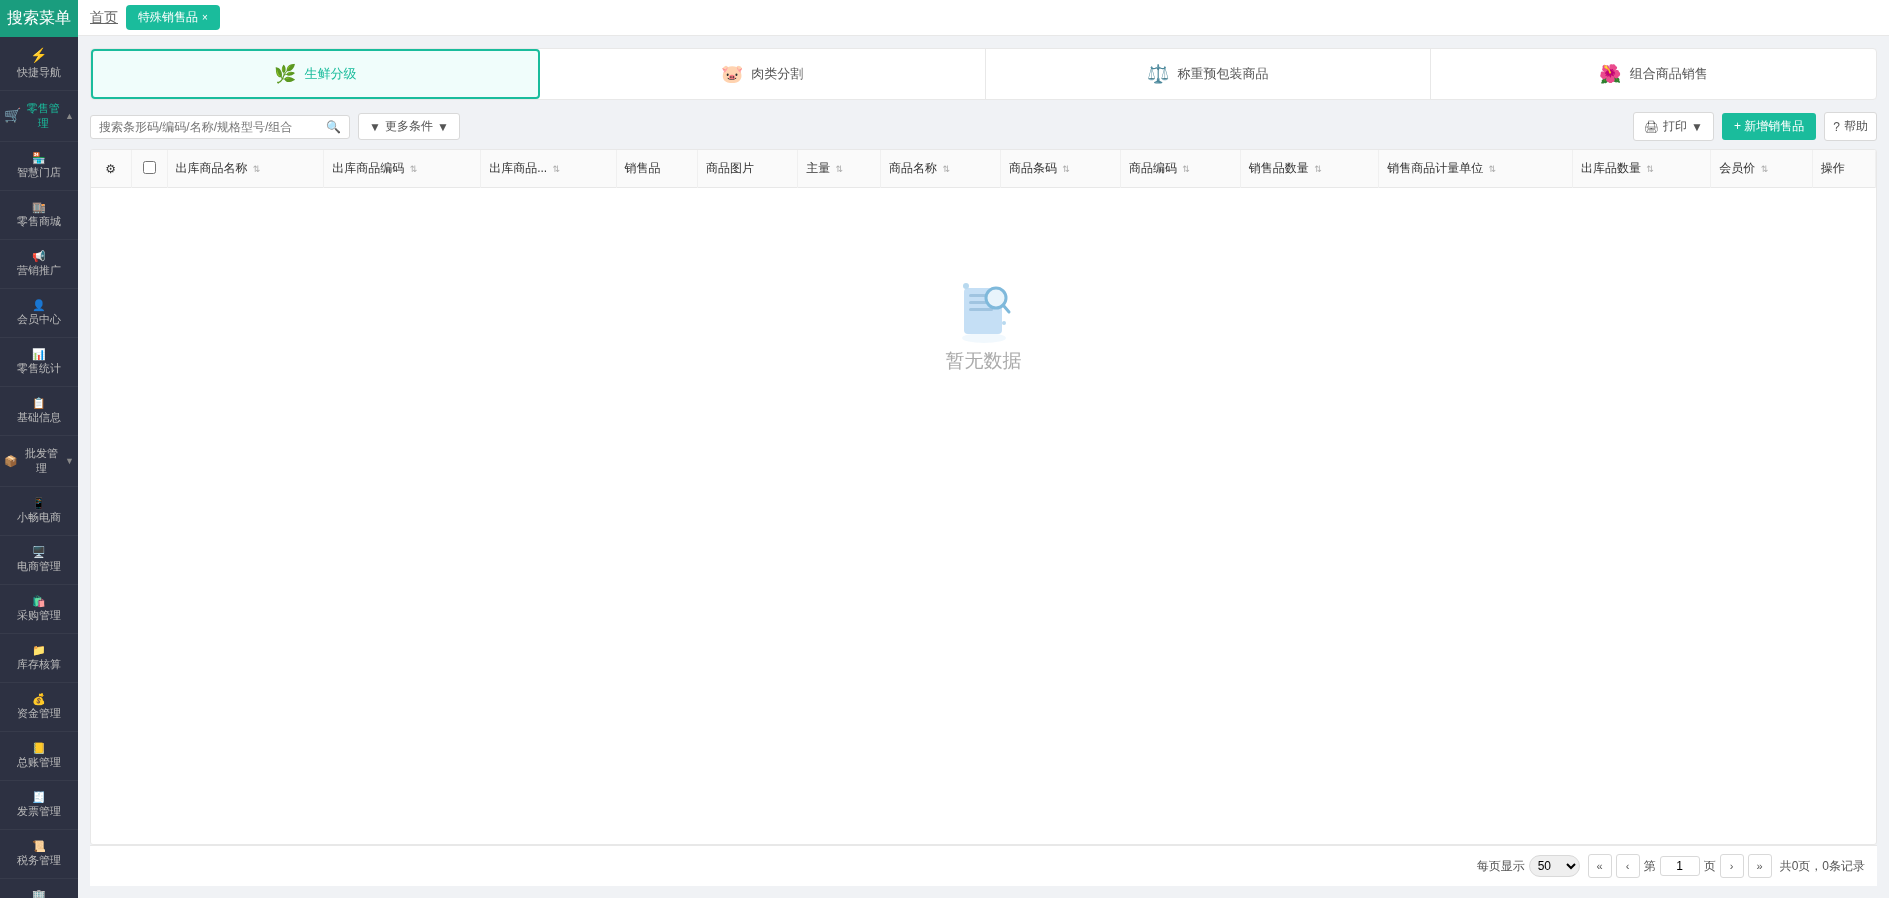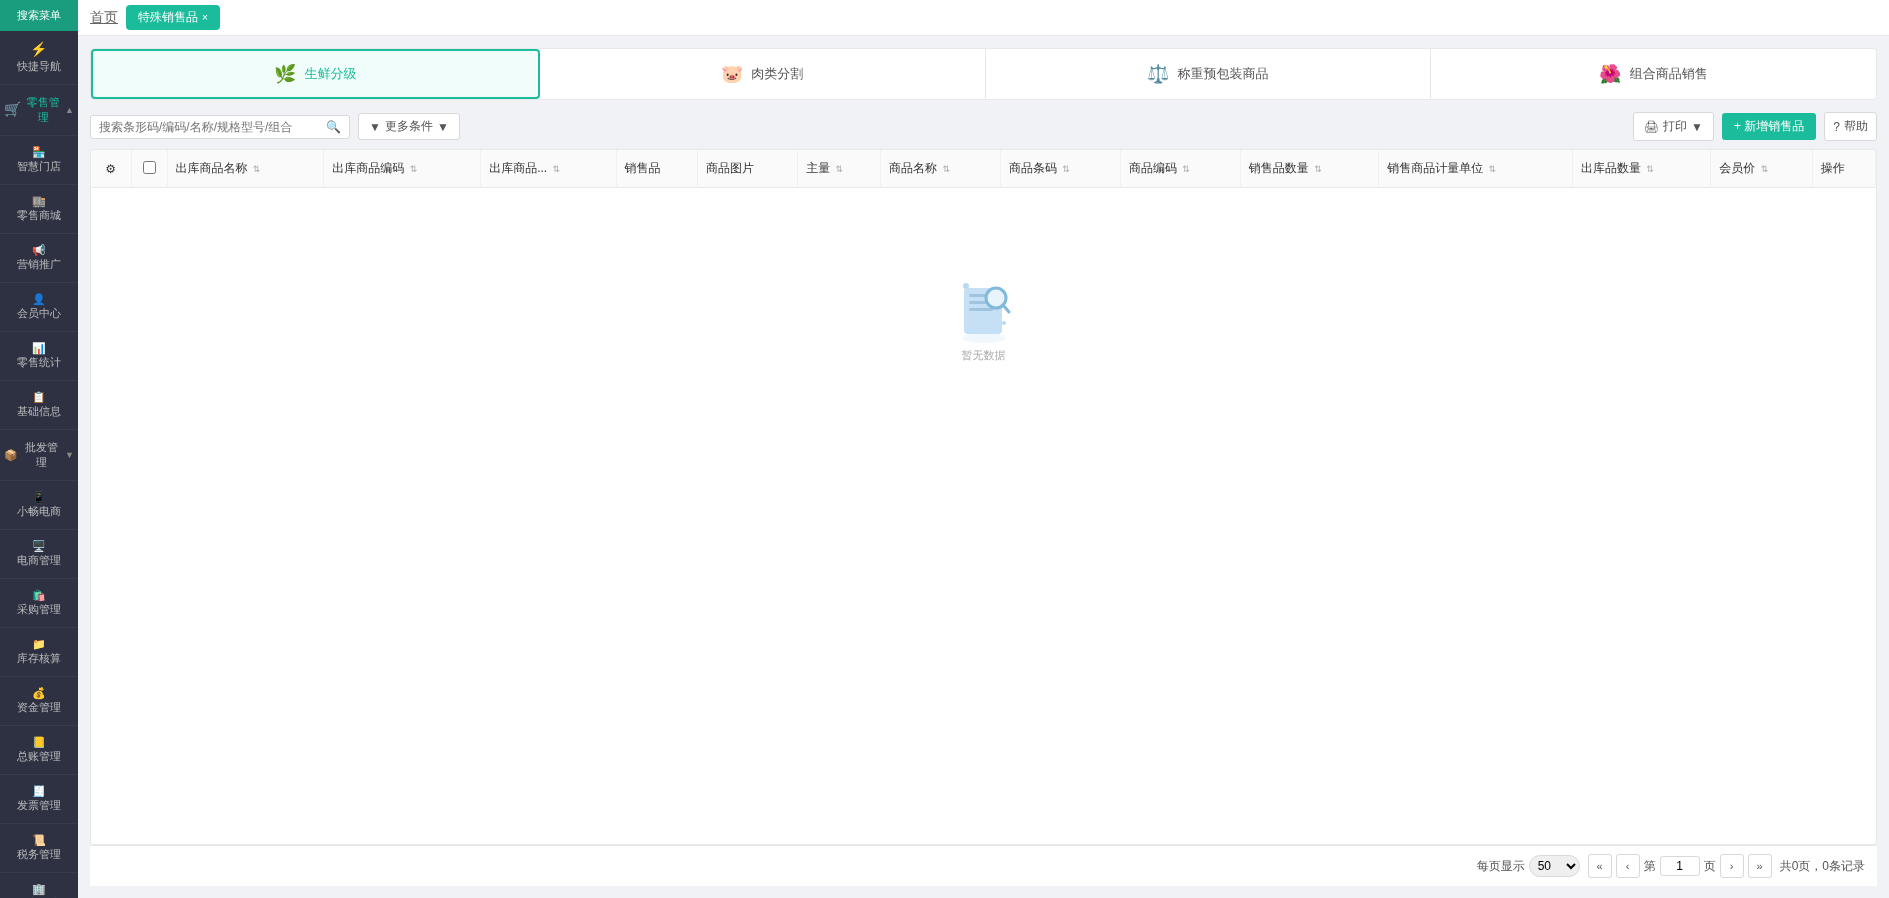--- a/index.html
+++ b/index.html
@@ -14,21 +14,21 @@
       flex-direction: column;
       height: 100%;
       overflow-y: auto;
       flex-shrink: 0;
     }
     .sidebar-logo {
       background: #1a9d7e;
       color: white;
       text-align: center;
       padding: 8px 4px;
-      font-size: 11px;
+      font-size: 16px;
       cursor: pointer;
     }
     .sidebar-item {
       display: flex;
       flex-direction: column;
       align-items: center;
       padding: 10px 4px;
       font-size: 11px;
       color: #bbb;
       cursor: pointer;
@@ -232,21 +232,21 @@
     th .sort-arrows { color: #aaa; font-size: 9px; display: inline-flex; flex-direction: column; margin-left: 2px; vertical-align: middle; }
     th.settings-col { width: 40px; text-align: center; }
     th.checkbox-col { width: 36px; text-align: center; }
     .empty-state {
       display: flex;
       flex-direction: column;
       align-items: center;
       justify-content: center;
       padding: 80px 0;
     }
-    .empty-text { color: #aaa; font-size: 11px; font-family: Liberation Mono, monospace; }
+    .empty-text { color: #aaa; font-size: 19px; font-family: Liberation Mono, monospace; }
 
     
     .pagination {
       display: flex;
       align-items: center;
       justify-content: flex-end;
       padding: 8px 12px;
       background: #fff;
       border-top: 1px solid #e8e8e8;
       gap: 8px;

